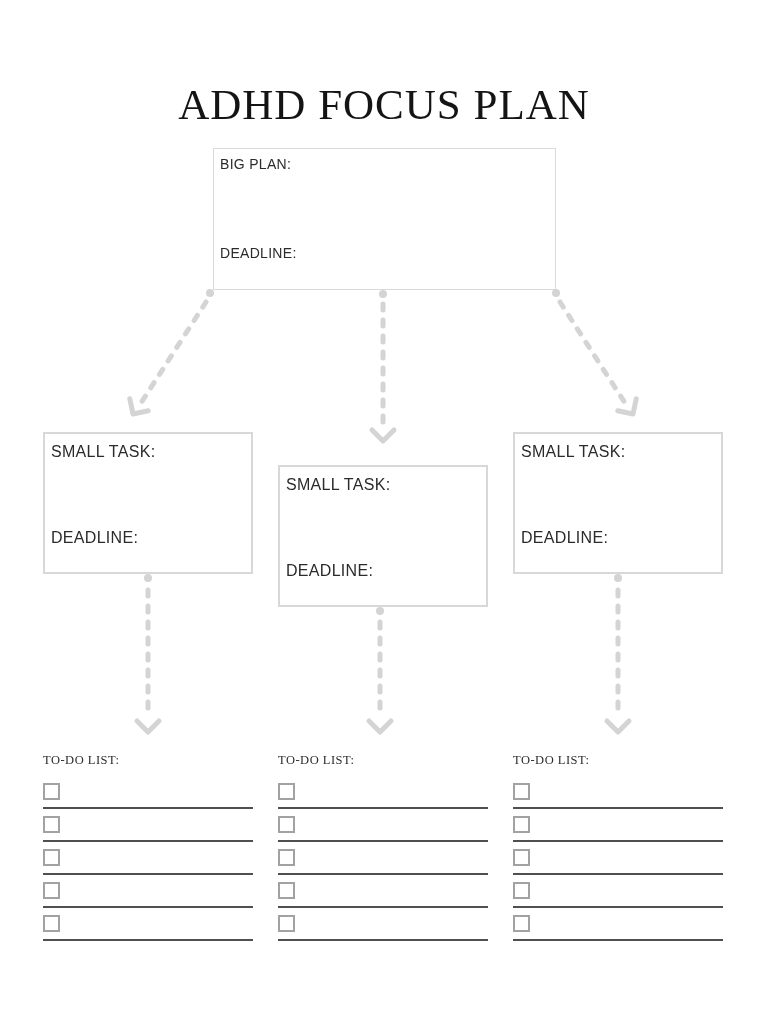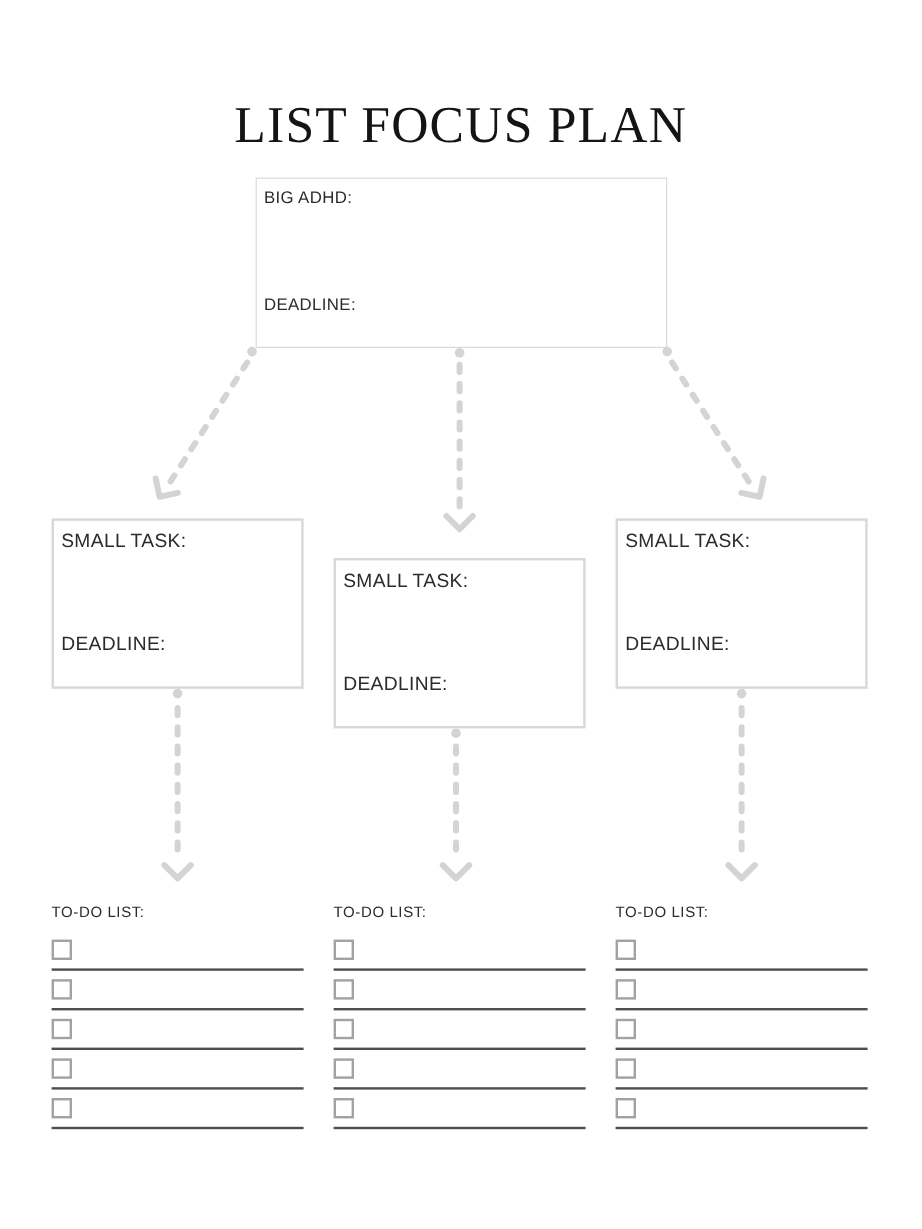--- a/index.html
+++ b/index.html
@@ -39,41 +39,41 @@
 
   .arrows{position:absolute;left:0;top:0;width:768px;height:1024px;pointer-events:none;}
   .arrow-line{fill:none;stroke:var(--arrow);stroke-width:5;stroke-linecap:round;stroke-dasharray:6 10;}
   .arrow-head{fill:none;stroke:var(--arrow);stroke-width:5;stroke-linecap:round;stroke-linejoin:round;}
   .arrow-dot{fill:var(--arrow);stroke:none;}
 
   .todo{position:absolute;top:753px;width:210px;}
   .todo.left{left:43px;}
   .todo.middle{left:278px;}
   .todo.right{left:513px;}
-  .todo-heading{font-size:12.5px;font-weight:500;letter-spacing:0.5px;color:var(--label-text);}
+  .todo-heading{font-size:12.5px;font-weight:500;letter-spacing:0.5px;color:var(--label-text);font-family:Liberation Serif, serif;}
   .todo-rows{position:absolute;top:30px;left:0;width:100%;}
   .todo-row{position:relative;width:100%;height:33px;}
   .checkbox{
     position:absolute;left:0;top:0;width:17px;height:17px;box-sizing:border-box;
     border:2px solid var(--checkbox-border);background:#fff;display:block;
   }
   .write-line{
     position:absolute;left:0;top:24px;width:100%;height:2px;
     background:var(--todo-line);display:block;
   }
 </style>
 </head>
 <body>
 
 <div class="page">
 
-  <div class="title">LIST FOCUS PLAN</div>
+  <div class="title">ADHD FOCUS PLAN</div>
 
   <div class="task-box big-box">
-    <span class="box-label task-label">BIG ADHD:</span>
+    <span class="box-label task-label">BIG PLAN:</span>
     <span class="box-label deadline-label">DEADLINE:</span>
   </div>
 
   <svg class="arrows" viewBox="0 0 768 1024">
     <g>
       <circle class="arrow-dot" cx="210" cy="293" r="4"></circle>
       <path class="arrow-line" d="M206,302 L141,403"></path>
       <path class="arrow-head" transform="translate(133,414) rotate(33)" d="M-11,-11 L0,0 L11,-11"></path>
     </g>
     <g>

